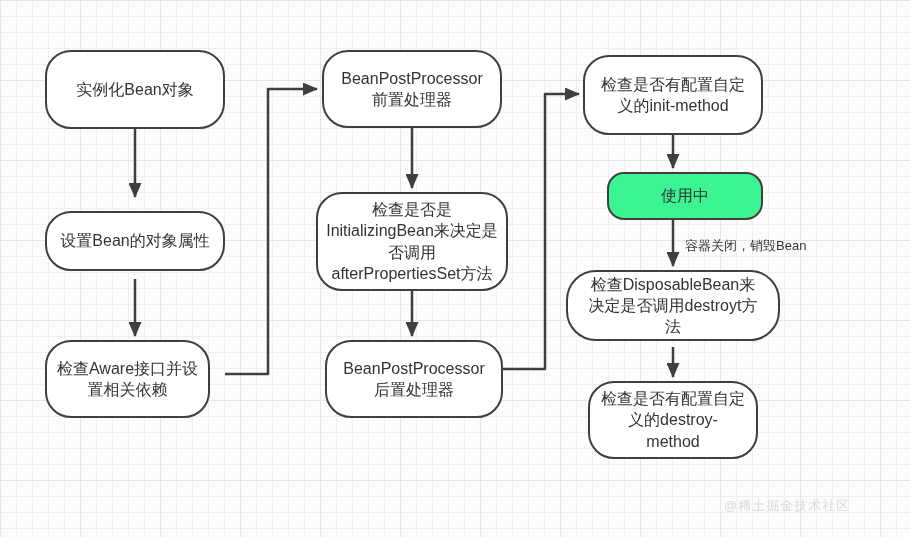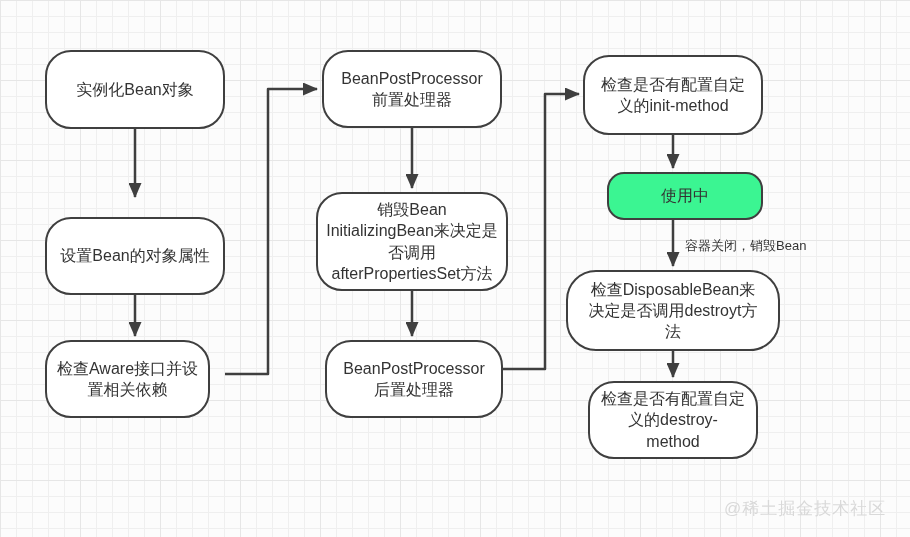--- a/index.html
+++ b/index.html
@@ -50,21 +50,21 @@
 
   .edge-label {
     position: absolute;
     font-size: 13px;
     color: #333333;
     white-space: nowrap;
   }
 
   .watermark {
     position: absolute;
-    font-size: 17px;
+    font-size: 13px;
     color: #d9d9d9;
     white-space: nowrap;
     letter-spacing: 1px;
     text-align: right;
   }
 </style>
 </head>
 <body>
 
 <div class="canvas">
@@ -83,42 +83,42 @@
       <path d="M412 291 V336" marker-end="url(#arrowhead)"></path>
       <path d="M503 369 H545 V94 H579" marker-end="url(#arrowhead)"></path>
       <path d="M673 135 V168" marker-end="url(#arrowhead)"></path>
       <path d="M673 220 V266" marker-end="url(#arrowhead)"></path>
       <path d="M673 347 V377" marker-end="url(#arrowhead)"></path>
     </g>
   </svg>
 
   <div class="node" style="left:45px; top:50px; width:180px; height:79px;">实例化Bean对象</div>
 
-  <div class="node" style="left:45px; top:217px; width:180px; height:78px;">设置Bean的对象属性</div>
+  <div class="node" style="left:45px; top:211px; width:180px; height:60px;">设置Bean的对象属性</div>
 
   <div class="node" style="left:45px; top:340px; width:165px; height:78px;">检查Aware接口并设
 置相关依赖</div>
 
   <div class="node" style="left:322px; top:50px; width:180px; height:78px;">BeanPostProcessor
 前置处理器</div>
 
-  <div class="node" style="left:316px; top:192px; width:192px; height:99px;">销毁Bean
+  <div class="node" style="left:316px; top:192px; width:192px; height:99px;">检查是否是
 InitializingBean来决定是
 否调用
 afterPropertiesSet方法</div>
 
   <div class="node" style="left:325px; top:340px; width:178px; height:78px;">BeanPostProcessor
 后置处理器</div>
 
   <div class="node" style="left:583px; top:55px; width:180px; height:80px;">检查是否有配置自定
 义的init-method</div>
 
   <div class="node node--active" style="left:607px; top:172px; width:156px; height:48px;">使用中</div>
 
-  <div class="node" style="left:566px; top:270px; width:214px; height:81px; border-radius:30px;">检查DisposableBean来
+  <div class="node" style="left:566px; top:270px; width:214px; height:71px; border-radius:30px;">检查DisposableBean来
 决定是否调用destroyt方
 法</div>
 
   <div class="node" style="left:588px; top:381px; width:170px; height:78px;">检查是否有配置自定
 义的destroy-
 method</div>
 
   <div class="edge-label" style="left:685px; top:237px;">容器关闭，销毁Bean</div>
 
   <div class="watermark" style="left:724px; top:497px;">@稀土掘金技术社区</div>

